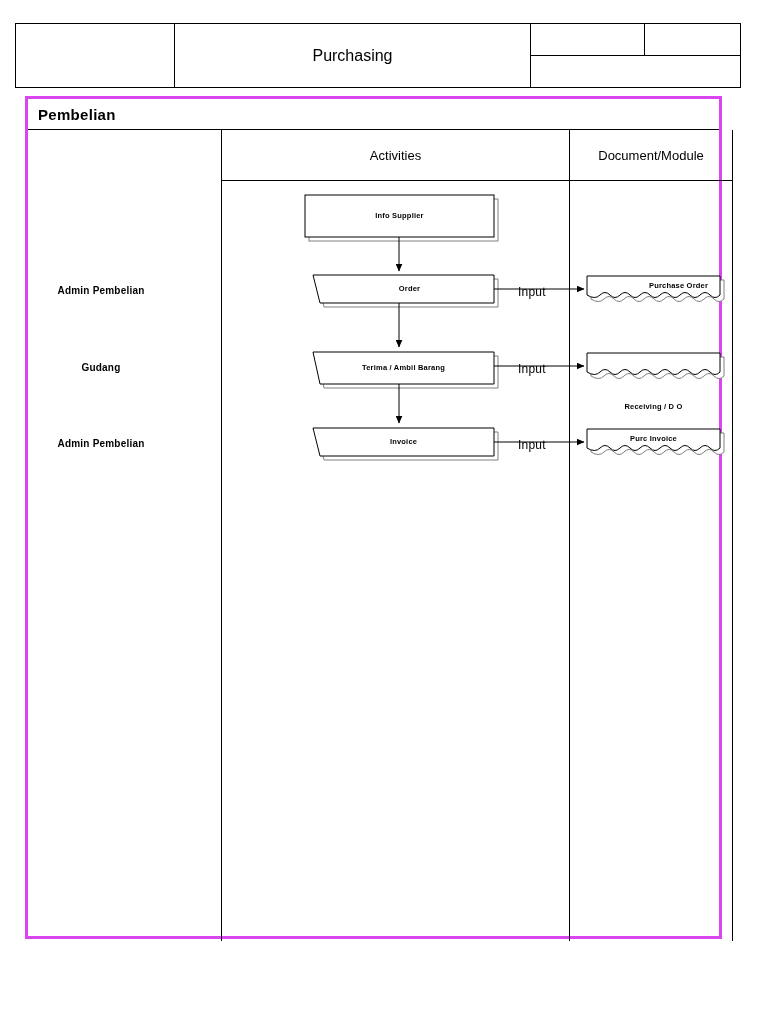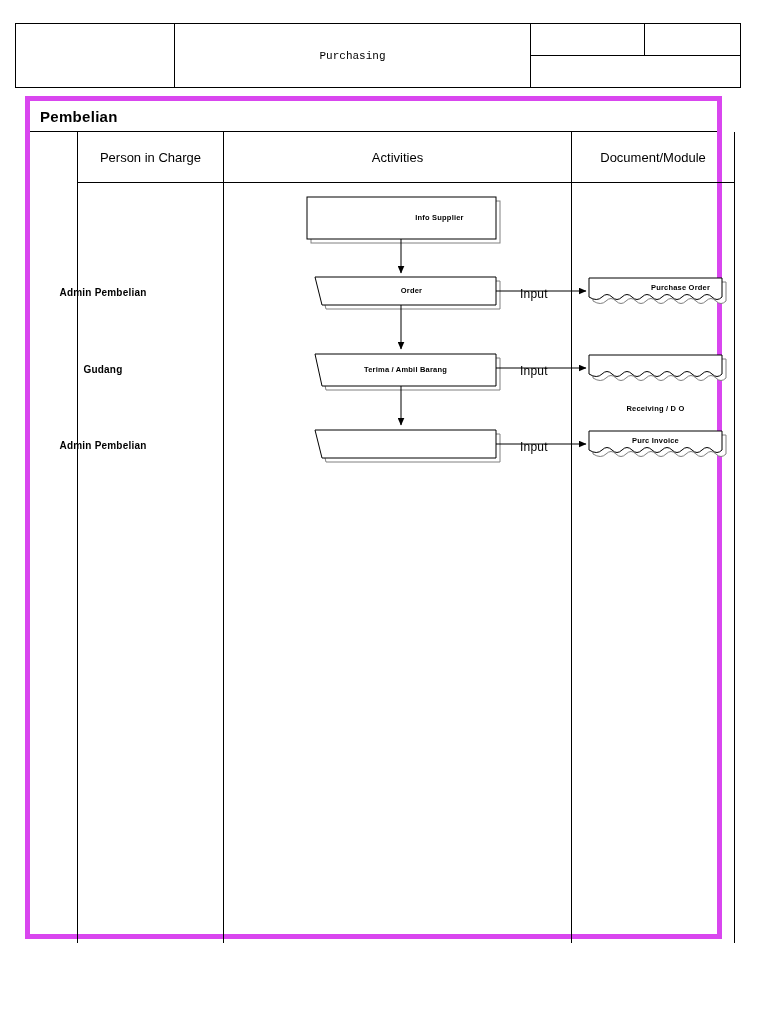--- a/index.html
+++ b/index.html
@@ -37,23 +37,22 @@
     position: absolute;
     left: 159px; top: 0;
     width: 356px; height: 100%;
     border-right: 1px solid #000;
     box-sizing: border-box;
     display: flex;
     align-items: center;
     justify-content: center;
   }
   #header-title-text {
-    font-size: 11px;
-    color: #000;
-    font-family: Liberation Mono, monospace;
+    font-size: 16px;
+    color: #000;
   }
   #header-cell-r1 {
     position: absolute;
     left: 515px; top: 0;
     width: 114px; height: 32px;
     border-right: 1px solid #000;
     border-bottom: 1px solid #000;
     box-sizing: border-box;
   }
   #header-cell-r2 {
@@ -70,21 +69,21 @@
     box-sizing: border-box;
   }
 
   
   #diagram-frame {
     position: absolute;
     left: 25px;
     top: 96px;
     width: 697px;
     height: 843px;
-    border: 5px solid #d946ef;
+    border: 3px solid #d946ef;
     box-sizing: border-box;
   }
   #process-name-bar {
     position: absolute;
     left: 0; top: 0;
     width: 100%;
     height: 31px;
     border-bottom: 1px solid #000;
     box-sizing: border-box;
     display: flex;
@@ -189,23 +188,20 @@
   </div>
 </div>
 
 <div id="diagram-frame">
 
   <div id="process-name-bar">
     <span id="process-name-text">Pembelian</span>
   </div>
 
   <div id="lane-table">
-    <div id="lane-col-pic" class="lane-col">
-      <div class="lane-head">Person in Charge</div>
-    </div>
     <div id="lane-col-doc" class="lane-col">
       <div class="lane-head">Document/Module</div>
     </div>
     <div id="lane-col-act" class="lane-col">
       <div class="lane-head">Activities</div>
     </div>
   </div>
 
   <svg id="flow-canvas" viewBox="0 0 706 843" width="706" height="843">
     <defs>
@@ -239,26 +235,27 @@
     <path d="M563 181 h133 v19 q-5 5 -10 0 t-10 0 t-10 0 t-10 0 t-10 0 t-10 0 t-10 0 t-10 0 t-10 0 t-10 0 t-10 0 t-10 0 t-13 0 z" fill="#ffffff" stroke="#808080" stroke-width="1"></path>
     <path d="M559 177 h133 v19 q-5 5 -10 0 t-10 0 t-10 0 t-10 0 t-10 0 t-10 0 t-10 0 t-10 0 t-10 0 t-10 0 t-10 0 t-10 0 t-13 0 z" fill="#ffffff" stroke="#000000" stroke-width="1"></path>
 
     <path d="M563 258 h133 v19 q-5 5 -10 0 t-10 0 t-10 0 t-10 0 t-10 0 t-10 0 t-10 0 t-10 0 t-10 0 t-10 0 t-10 0 t-10 0 t-13 0 z" fill="#ffffff" stroke="#808080" stroke-width="1"></path>
     <path d="M559 254 h133 v19 q-5 5 -10 0 t-10 0 t-10 0 t-10 0 t-10 0 t-10 0 t-10 0 t-10 0 t-10 0 t-10 0 t-10 0 t-10 0 t-13 0 z" fill="#ffffff" stroke="#000000" stroke-width="1"></path>
 
     <path d="M563 334 h133 v19 q-5 5 -10 0 t-10 0 t-10 0 t-10 0 t-10 0 t-10 0 t-10 0 t-10 0 t-10 0 t-10 0 t-10 0 t-10 0 t-13 0 z" fill="#ffffff" stroke="#808080" stroke-width="1"></path>
     <path d="M559 330 h133 v19 q-5 5 -10 0 t-10 0 t-10 0 t-10 0 t-10 0 t-10 0 t-10 0 t-10 0 t-10 0 t-10 0 t-10 0 t-10 0 t-13 0 z" fill="#ffffff" stroke="#000000" stroke-width="1"></path>
   </svg>
 
-  <div class="node-label" style="left:277px; top:96px; width:189px; height:42px;margin-left:38px;">Info Supplier</div>
+  <div class="node-label" style="left:277px; top:96px; width:189px; height:42px;">Info Supplier</div>
 
   <div class="node-label" style="left:291px; top:176px; width:181px; height:28px;">Order</div>
 
   <div class="node-label" style="left:285px; top:253px; width:181px; height:32px;">Terima / Ambil Barang</div>
 
+  <div class="node-label" style="left:285px; top:329px; width:181px; height:28px;">Invoice</div>
 
   <div class="pic-label" style="left:0px; top:186px;">Admin Pembelian</div>
   <div class="pic-label" style="left:0px; top:263px;">Gudang</div>
   <div class="pic-label" style="left:0px; top:339px;">Admin Pembelian</div>
 
   <div class="edge-label" style="left:490px; top:186px;">Input</div>
   <div class="edge-label" style="left:490px; top:263px;">Input</div>
   <div class="edge-label" style="left:490px; top:339px;">Input</div>
 
   <div class="node-label" style="left:559px; top:177px; width:133px; height:21px;margin-left:25px;">Purchase Order</div>

